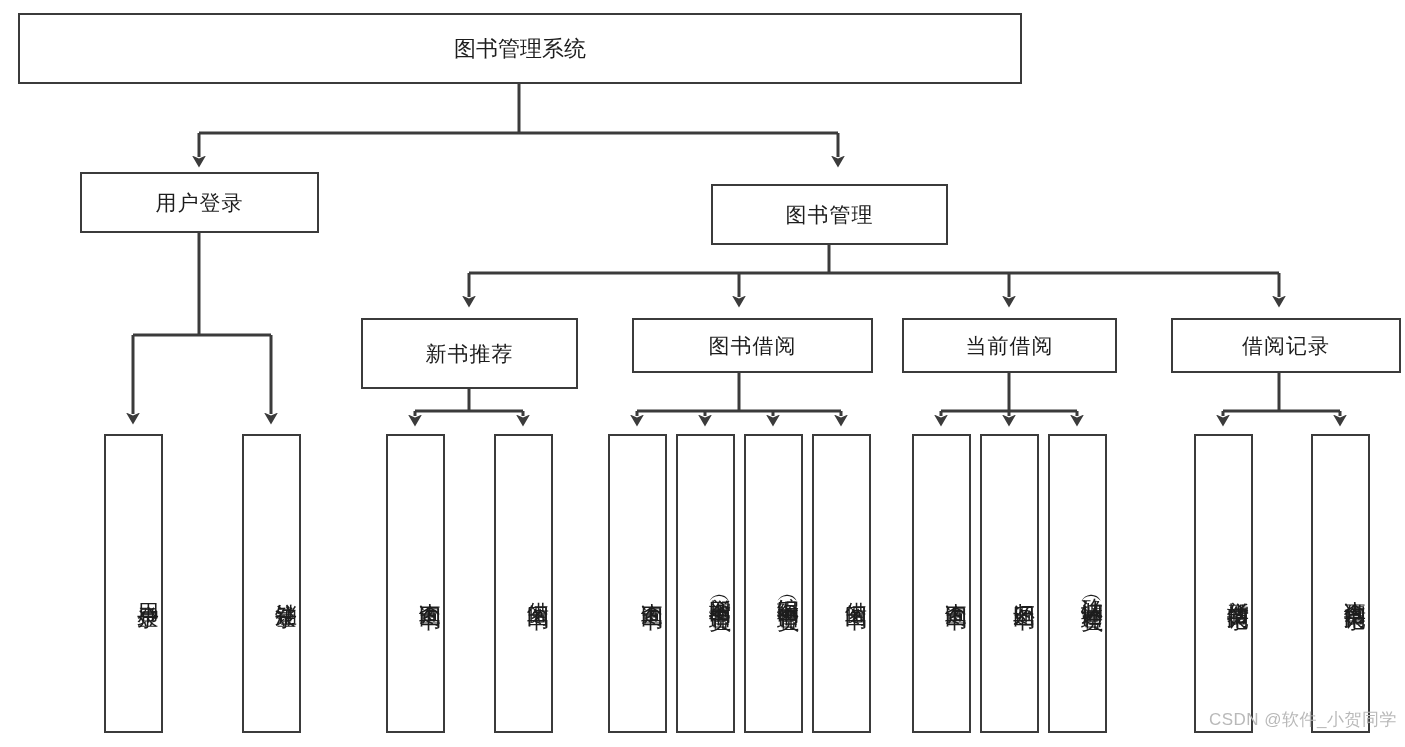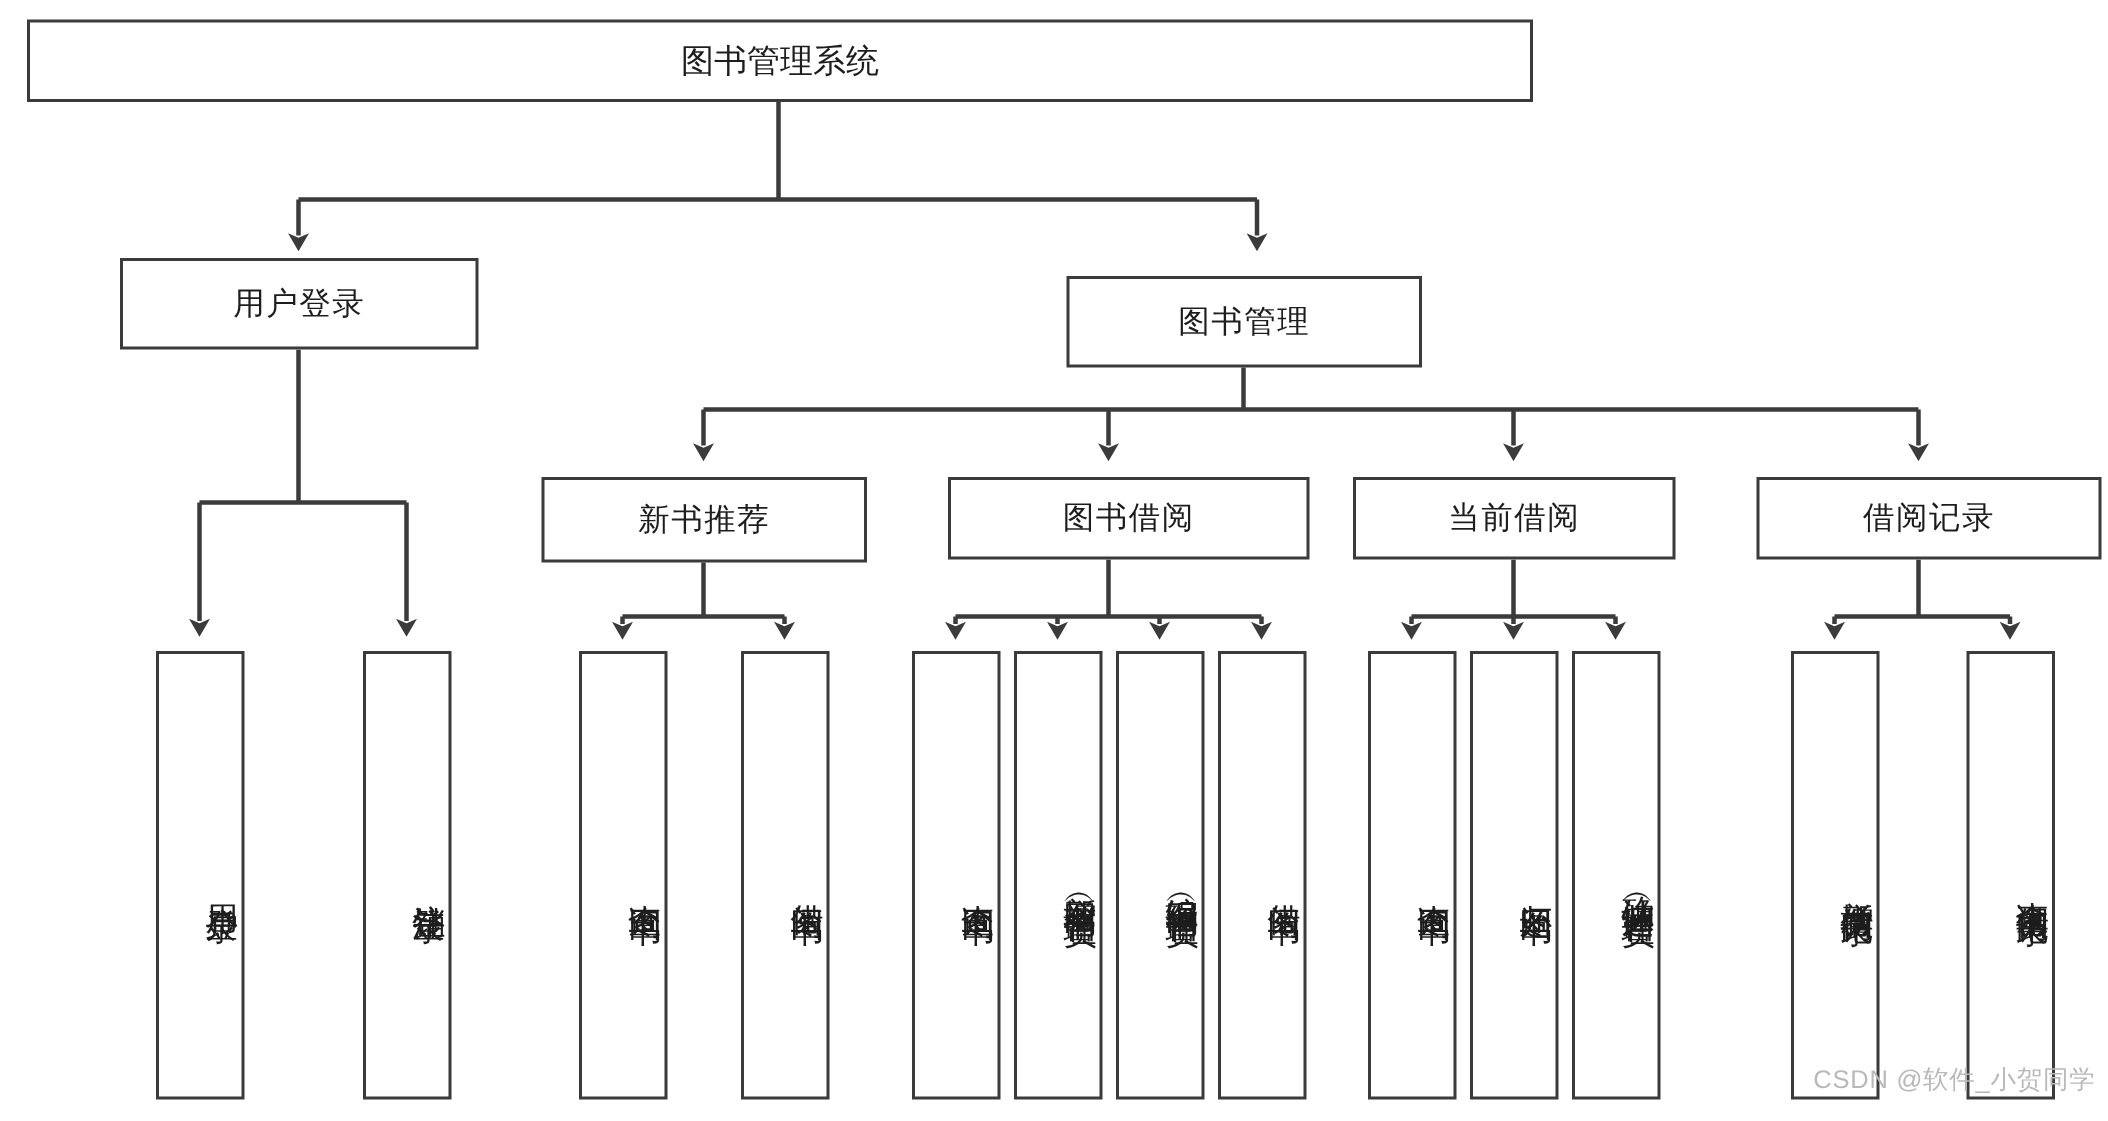--- a/index.html
+++ b/index.html
@@ -121,32 +121,32 @@
       <path d="M1009,411 L1009,416" marker-end="url(#arw)"></path>
       <path d="M1077,411 L1077,416" marker-end="url(#arw)"></path>
 
       <path d="M1279,373 L1279,411"></path>
       <path d="M1223,411 L1340,411"></path>
       <path d="M1223,411 L1223,416" marker-end="url(#arw)"></path>
       <path d="M1340,411 L1340,416" marker-end="url(#arw)"></path>
     </g>
   </svg>
 
-  <div class="node root" style="left:18px; top:13px; width:1004px; height:55px;">
+  <div class="node root" style="left:18px; top:13px; width:1004px; height:71px;">
     <span>图书管理系统</span>
   </div>
 
   <div class="node horiz" style="left:80px; top:172px; width:239px; height:61px;">
     <span>用户登录</span>
   </div>
   <div class="node horiz" style="left:711px; top:184px; width:237px; height:61px;">
     <span>图书管理</span>
   </div>
 
-  <div class="node horiz" style="left:361px; top:318px; width:217px; height:57px;">
+  <div class="node horiz" style="left:361px; top:318px; width:217px; height:71px;">
     <span>新书推荐</span>
   </div>
   <div class="node horiz" style="left:632px; top:318px; width:241px; height:55px;">
     <span>图书借阅</span>
   </div>
   <div class="node horiz" style="left:902px; top:318px; width:215px; height:55px;">
     <span>当前借阅</span>
   </div>
   <div class="node horiz" style="left:1171px; top:318px; width:230px; height:55px;">
     <span>借阅记录</span>

